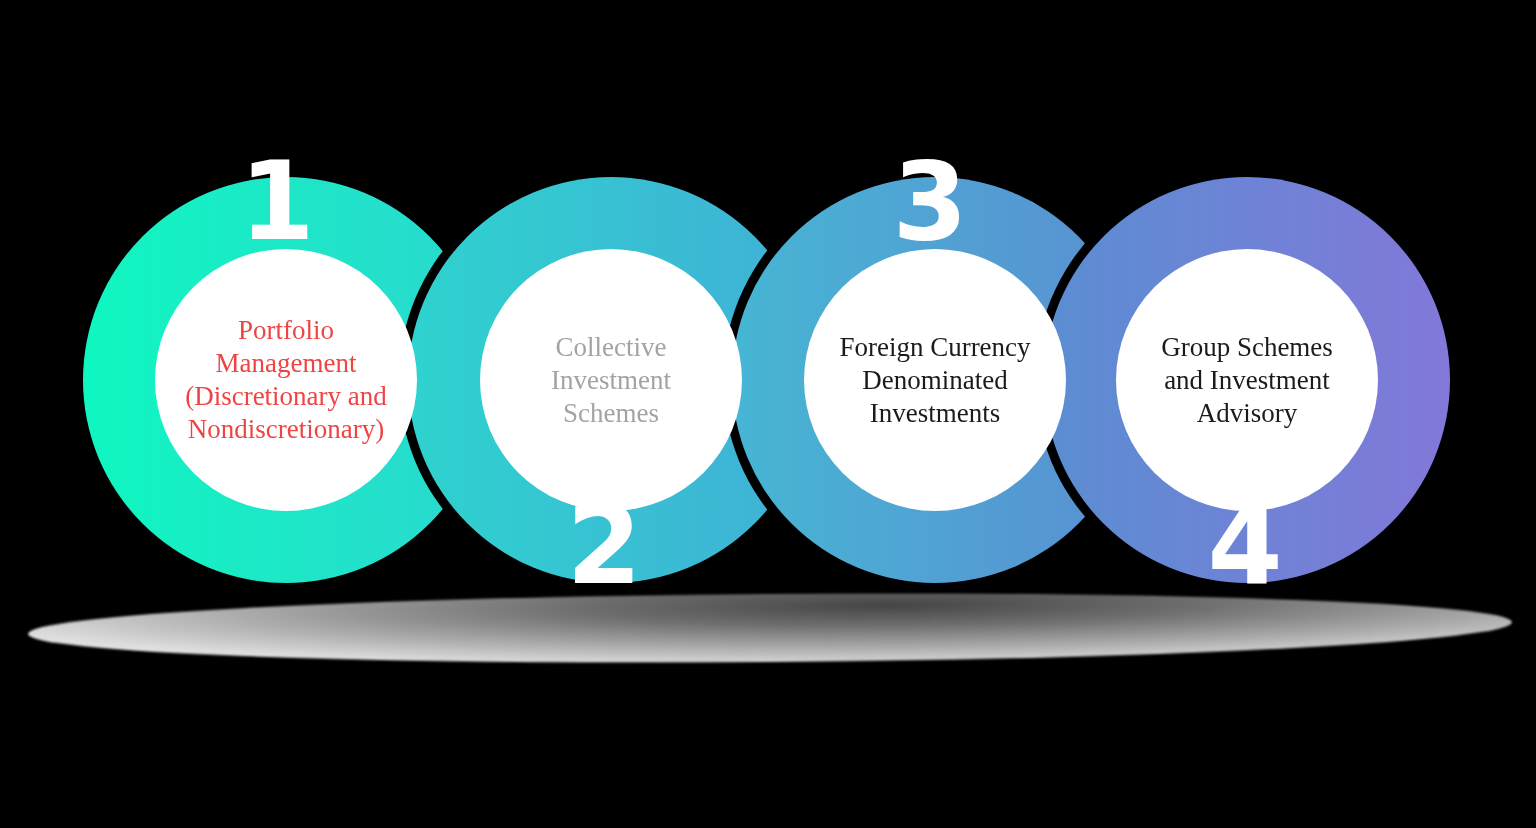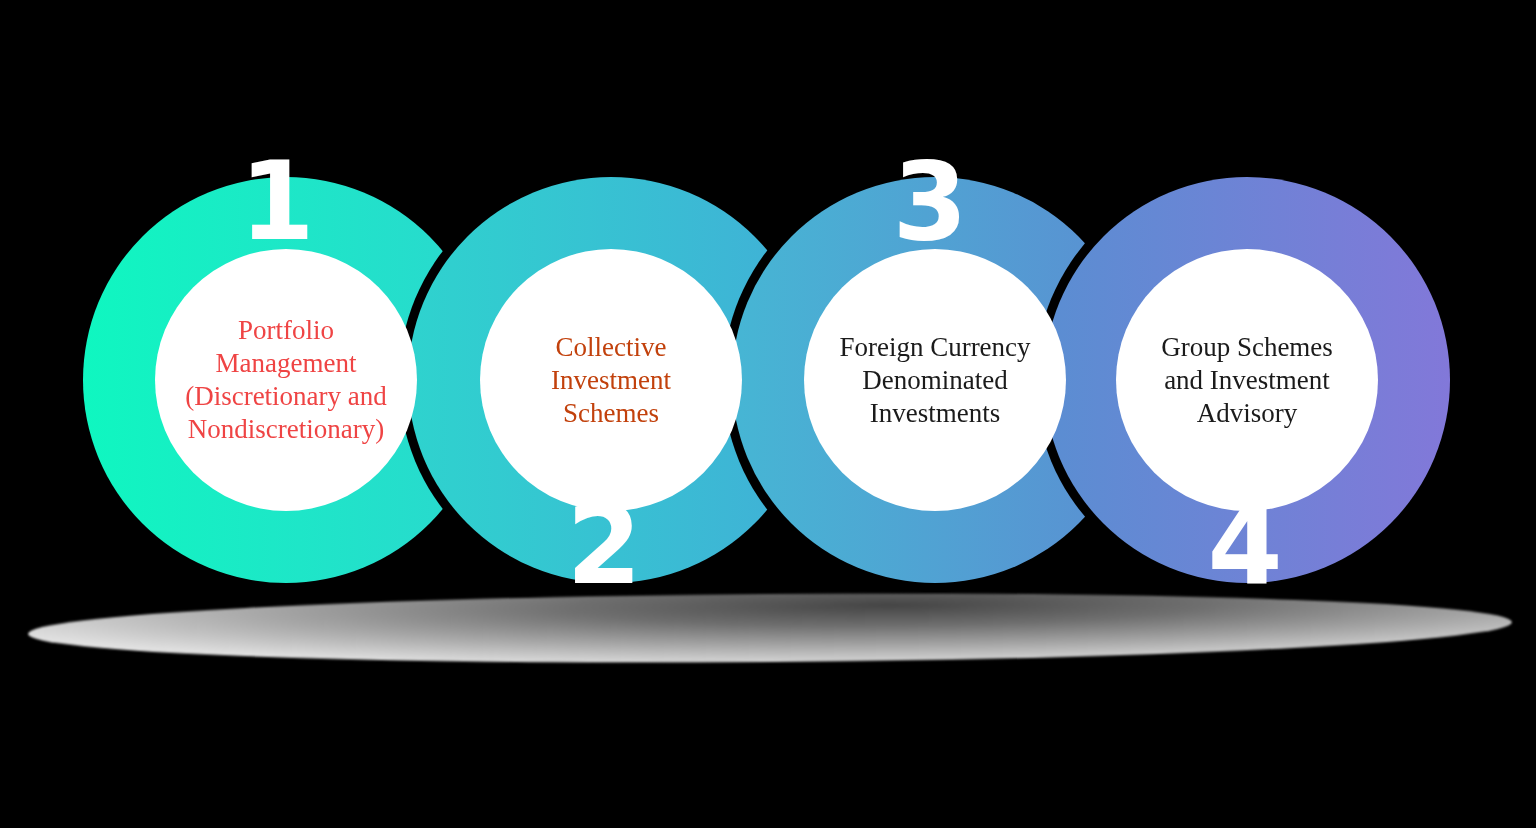--- a/index.html
+++ b/index.html
@@ -100,21 +100,21 @@
 
   <div class="num top x1 n1" style="color: rgb(255, 255, 255);">1</div>
   <div class="num bottom x2 n2" style="color: rgb(255, 255, 255);">2</div>
   <div class="num top x3 n3" style="color: rgb(255, 255, 255);">3</div>
   <div class="num bottom x4 n4" style="color: rgb(255, 255, 255);">4</div>
 
   <div class="label x1" style="color: #ef4444;">Portfolio
 Management
 (Discretionary and
 Nondiscretionary)</div>
-  <div class="label x2" style="color: #c2410c;">Collective
+  <div class="label x2" style="color: #a3a3a3;">Collective
 Investment
 Schemes</div>
   <div class="label x3" style="color: rgb(27, 27, 27);">Foreign Currency
 Denominated
 Investments</div>
   <div class="label x4" style="color: rgb(27, 27, 27);">Group Schemes
 and Investment
 Advisory</div>
 
 </div>

